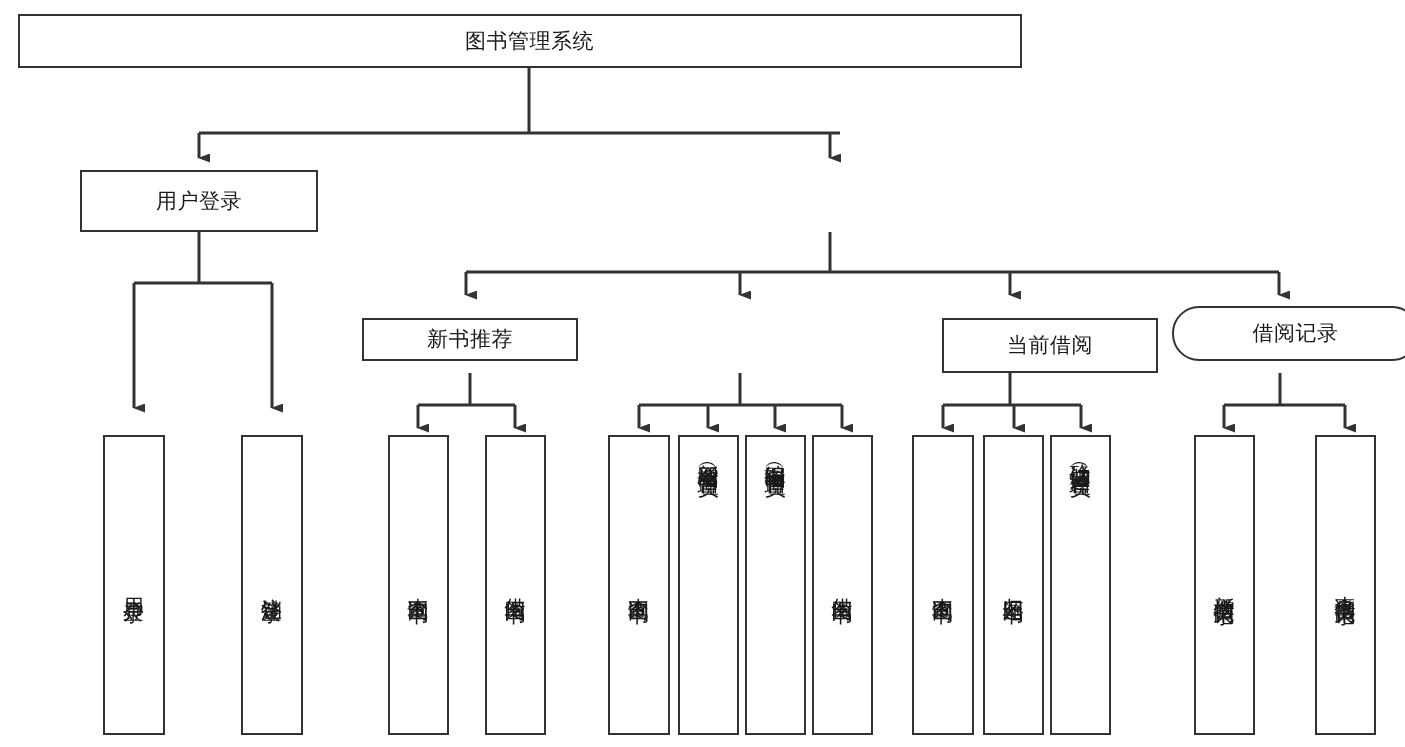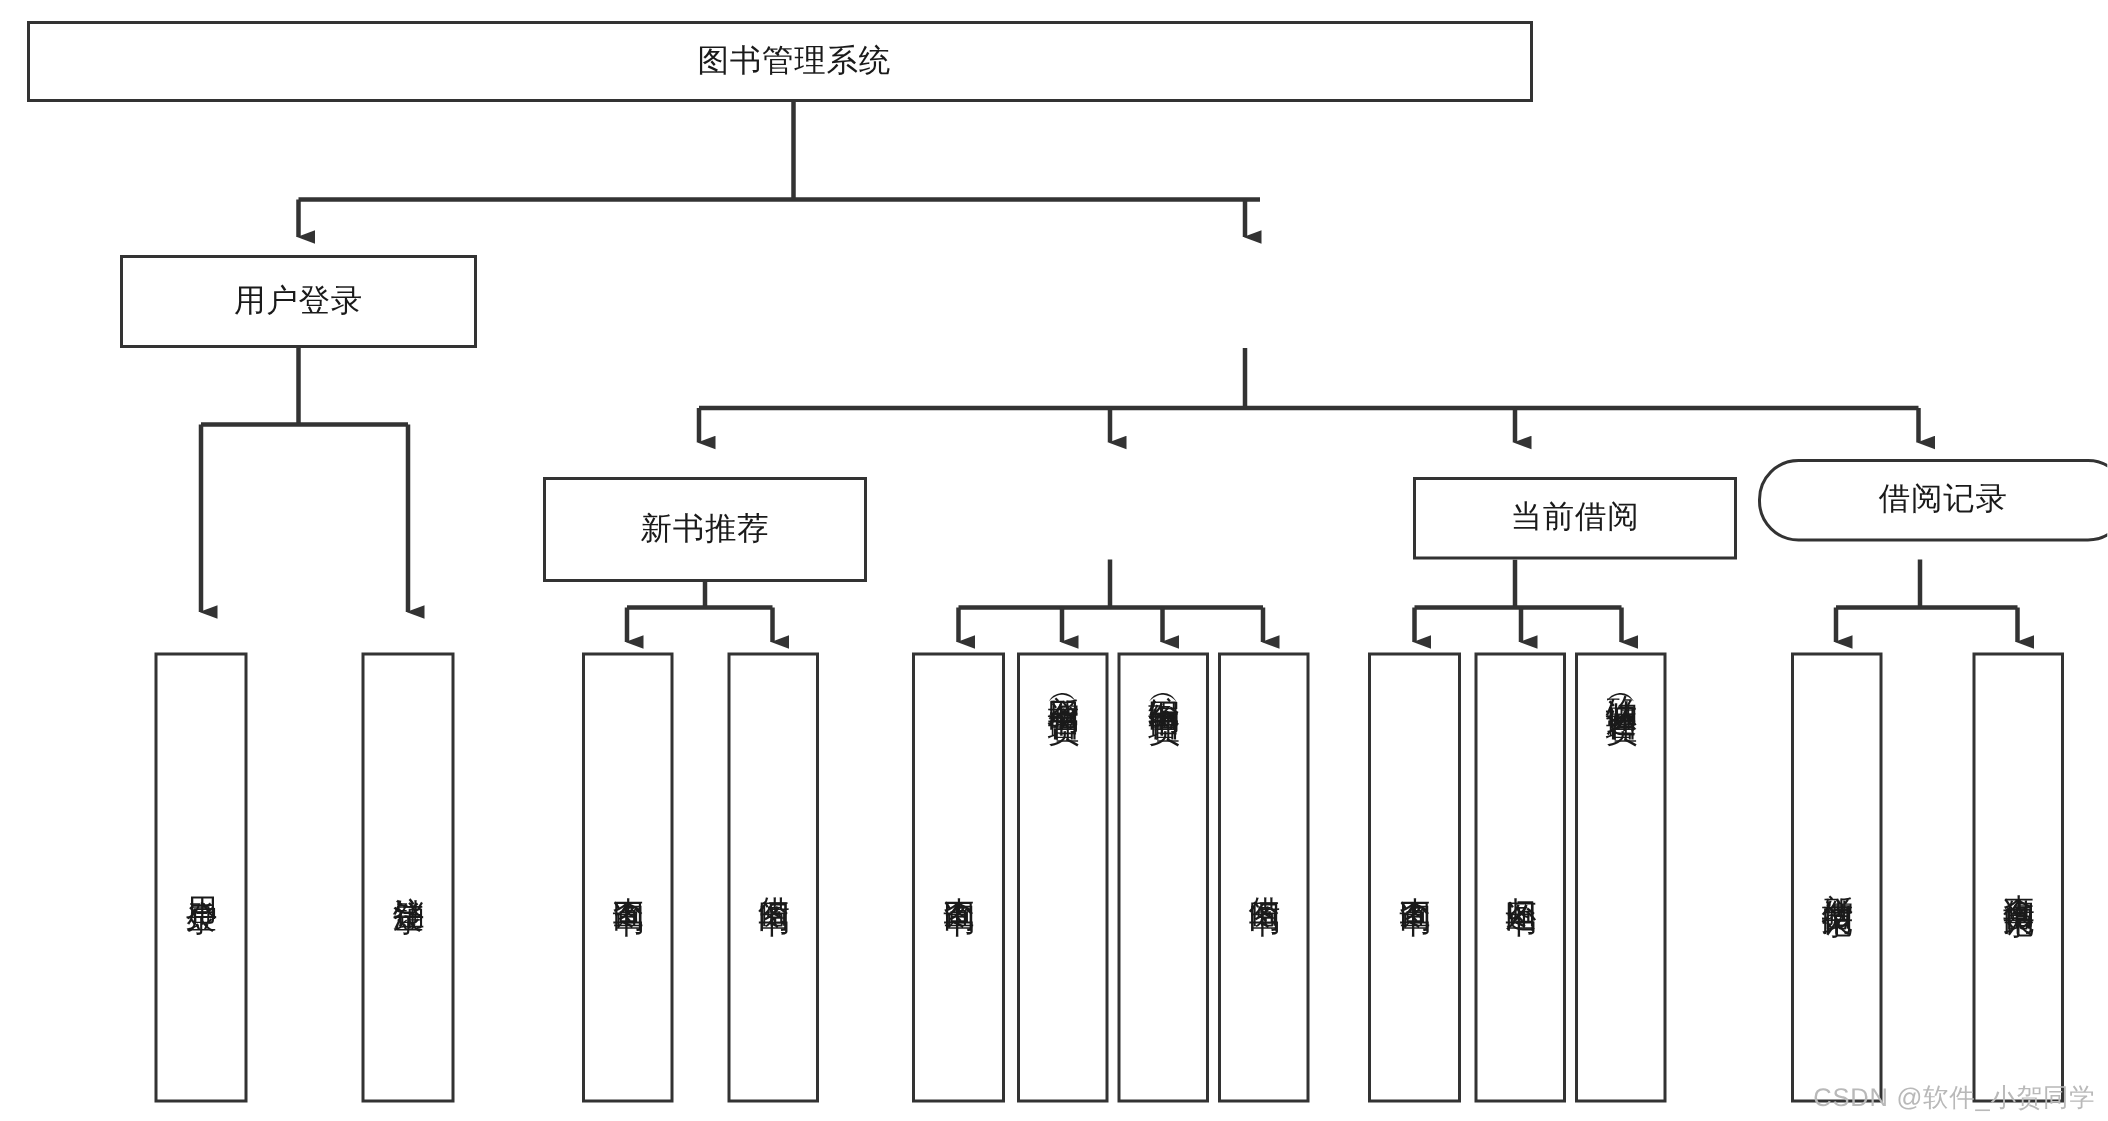--- a/index.html
+++ b/index.html
@@ -128,21 +128,21 @@
   </svg>
 
   <div class="node-box horizontal" style="left:18px; top:14px; width:1004px; height:54px;padding-left:19px;">
     <span class="node-label">图书管理系统</span>
   </div>
 
   <div class="node-box horizontal" style="left:80px; top:170px; width:238px; height:62px;">
     <span class="node-label">用户登录</span>
   </div>
 
-  <div class="node-box horizontal" style="left:362px; top:318px; width:216px; height:70px;">
+  <div class="node-box horizontal" style="left:362px; top:318px; width:216px; height:43px;">
     <span class="node-label">新书推荐</span>
   </div>
   <div class="node-box horizontal" style="left:942px; top:318px; width:216px; height:55px;">
     <span class="node-label">当前借阅</span>
   </div>
   <div class="node-box horizontal" style="left:1172px; top:306px; width:247px; height:55px;border-radius:27px;">
     <span class="node-label">借阅记录</span>
   </div>
 
   <div class="node-box vertical centered" style="left:103px; top:435px; width:62px; height:300px;">
@@ -182,15 +182,14 @@
     <span class="node-label">确认归还（管理员）</span>
   </div>
 
   <div class="node-box vertical centered" style="left:1194px; top:435px; width:61px; height:300px;">
     <span class="node-label">新增借阅记录</span>
   </div>
   <div class="node-box vertical centered" style="left:1315px; top:435px; width:61px; height:300px;">
     <span class="node-label">查询借阅记录</span>
   </div>
 
-  <div class="watermark">CSDN @软件_小贺同学</div>
 
 </div>
 
 </body></html>

